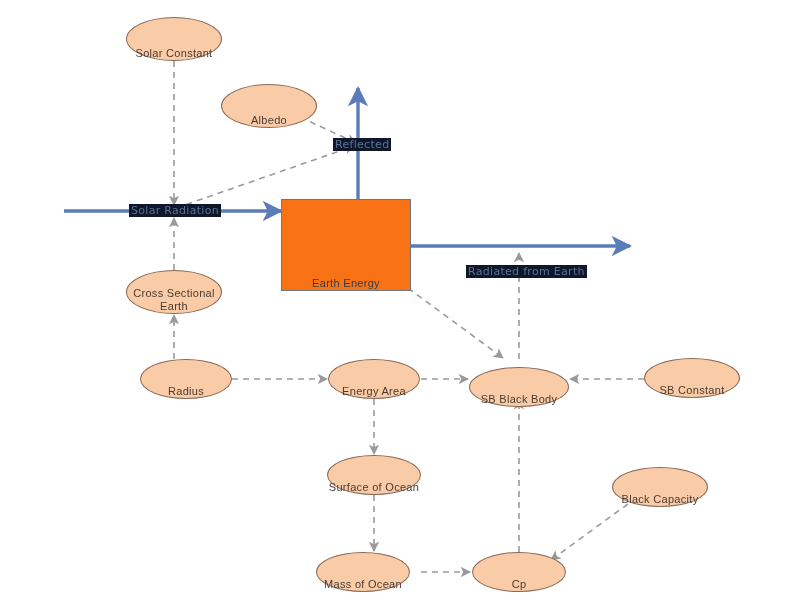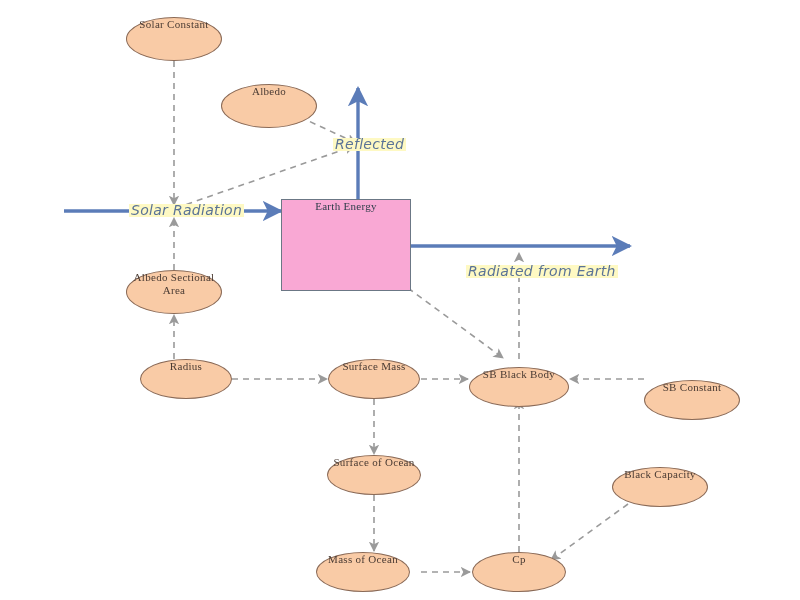--- a/index.html
+++ b/index.html
@@ -24,50 +24,49 @@
     position: absolute;
     left: 0;
     top: 0;
     width: 800px;
     height: 600px;
   }
   .node {
     position: absolute;
     box-sizing: border-box;
     display: flex;
-    align-items: flex-start;
+    align-items: flex-end;
     justify-content: center;
     text-align: center;
     color: #4a3b33;
     font-size: 11px;
     line-height: 13px;
     letter-spacing: 0.3px;
-    font-family: Liberation Serif, serif;
+    font-family: Liberation Sans, sans-serif;
   }
   .node.ellipse {
     border-radius: 50%;
     background: #f9cba6;
     border: 1.4px solid #8a6a57;
   }
   .node.box {
-    background: #f9a8d4;
+    background: #f97316;
     border: 1.6px solid #6b7785;
     color: #2f3d4a;
   }
   .edge-label {
     position: absolute;
     color: #5a7396;
-    font-size: 14px;
+    font-size: 11px;
     line-height: 13px;
     letter-spacing: 0.3px;
     white-space: nowrap;
-    background: #fef9c3;
+    background: #0f172a;
     padding: 0 2px;
     font-family: "DejaVu Sans", sans-serif;
-    font-style: italic;
   }
 </style>
 </head>
 <body>
 
 <div id="canvas">
 
   <svg id="edges" viewBox="0 0 800 600" xmlns="http://www.w3.org/2000/svg">
     <defs>
       <marker id="arrow-blue" viewBox="0 0 10 10" refX="9" refY="5" markerWidth="6" markerHeight="6" orient="auto-start-reverse">
@@ -105,32 +104,32 @@
       <div class="node ellipse" style="left: 126px; top: 17px; width: 96px; height: 44px;">
         <span>Solar Constant</span>
       </div>
       <div class="node ellipse" style="left: 221px; top: 84px; width: 96px; height: 44px;">
         <span>Albedo</span>
       </div>
       <div class="node box" style="left: 281px; top: 199px; width: 130px; height: 92px;">
         <span>Earth Energy</span>
       </div>
       <div class="node ellipse" style="left: 126px; top: 270px; width: 96px; height: 44px;">
-        <span>Albedo Sectional Area</span>
+        <span>Cross Sectional Earth</span>
       </div>
       <div class="node ellipse" style="left: 140px; top: 359px; width: 92px; height: 40px;">
         <span>Radius</span>
       </div>
       <div class="node ellipse" style="left: 328px; top: 359px; width: 92px; height: 40px;">
-        <span>Surface Mass</span>
+        <span>Energy Area</span>
       </div>
       <div class="node ellipse" style="left: 469px; top: 367px; width: 100px; height: 40px;">
         <span>SB Black Body</span>
       </div>
-      <div class="node ellipse" style="left: 644px; top: 380px; width: 96px; height: 40px;">
+      <div class="node ellipse" style="left: 644px; top: 358px; width: 96px; height: 40px;">
         <span>SB Constant</span>
       </div>
       <div class="node ellipse" style="left: 327px; top: 455px; width: 94px; height: 40px;">
         <span>Surface of Ocean</span>
       </div>
       <div class="node ellipse" style="left: 316px; top: 552px; width: 94px; height: 40px;">
         <span>Mass of Ocean</span>
       </div>
       <div class="node ellipse" style="left: 472px; top: 552px; width: 94px; height: 40px;">
         <span>Cp</span>

